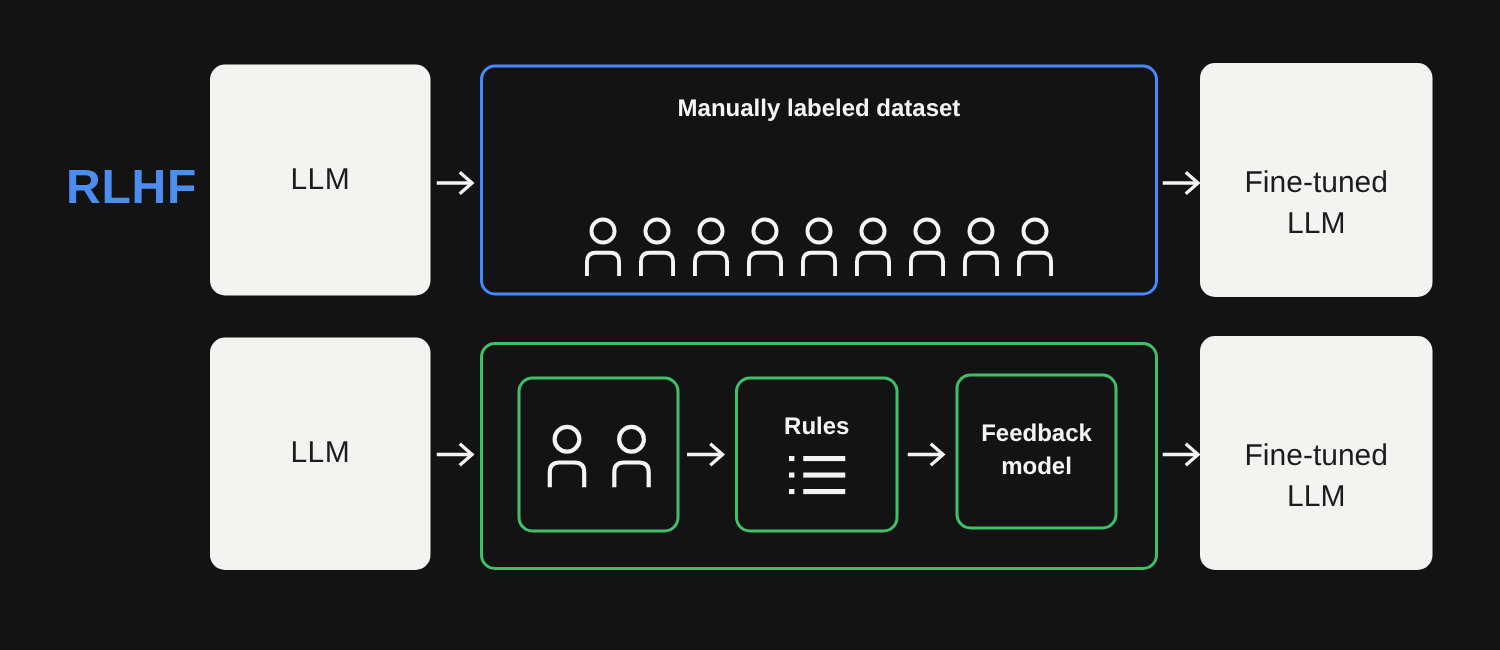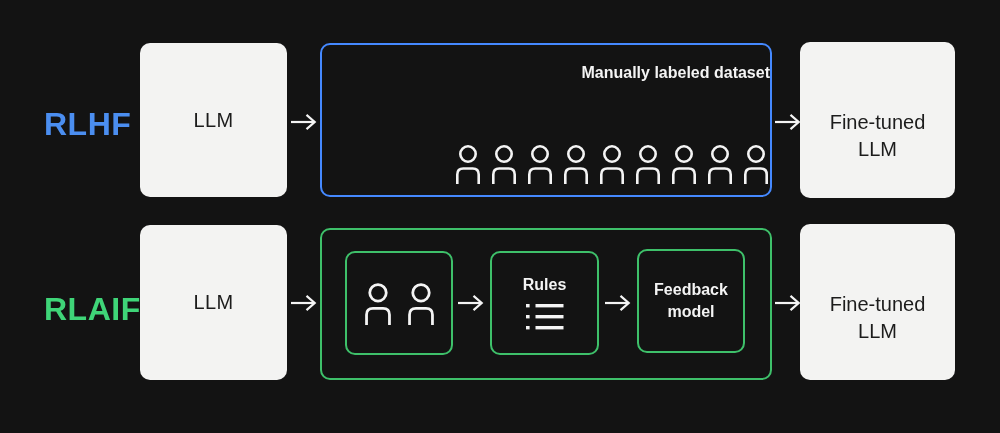--- a/index.html
+++ b/index.html
@@ -19,21 +19,21 @@
   .box .llm-text{font-size:20px;font-weight:500;letter-spacing:.3px;}
   .box .out-text{font-size:20px;font-weight:500;line-height:27px;margin-top:32px;}
   #llm1{left:140px;top:43px;width:147px;height:154px;}
   #llm2{left:140px;top:225px;width:147px;height:155px;}
   #out1{left:800px;top:42px;width:155px;height:156px;}
   #out2{left:800px;top:224px;width:155px;height:156px;}
 
   .outline{position:absolute;border:2px solid;border-radius:10px;box-sizing:border-box;}
   #dataset-box{
     left:320px;top:43px;width:452px;height:154px;border-color:#4589ff;
-    display:flex;flex-direction:column;align-items:flex-end;justify-content:center;
+    display:flex;flex-direction:column;align-items:center;justify-content:center;
     padding-top:8px;
     gap:48px;
   }
   .ds-title{color:#f4f4f4;font-size:16px;font-weight:600;margin-bottom:14px;}
   .person-row{display:flex;gap:8px;align-items:flex-end;}
   .person{width:28px;height:40px;display:block;}
   .person.lg{width:30px;height:43px;}
 
   #pipeline-box{left:320px;top:228px;width:452px;height:152px;border-color:#3ec06a;}
   .inner{
@@ -127,21 +127,20 @@
       <use href="#arrow-glyph"></use>
     </svg>
 
   <div class="box" id="out1">
     <div class="out-text">
       <span>Fine-tuned</span><br>
       <span>LLM</span>
     </div>
   </div>
 
-  <div class="row-label green">RLAIF</div>
 
   <div class="box" id="llm2">
     <span class="llm-text">LLM</span>
   </div>
 
   <svg class="arrow" id="arrow-3" viewBox="0 0 26 18">
       <use href="#arrow-glyph"></use>
     </svg>
 
   <div class="outline" id="pipeline-box">

